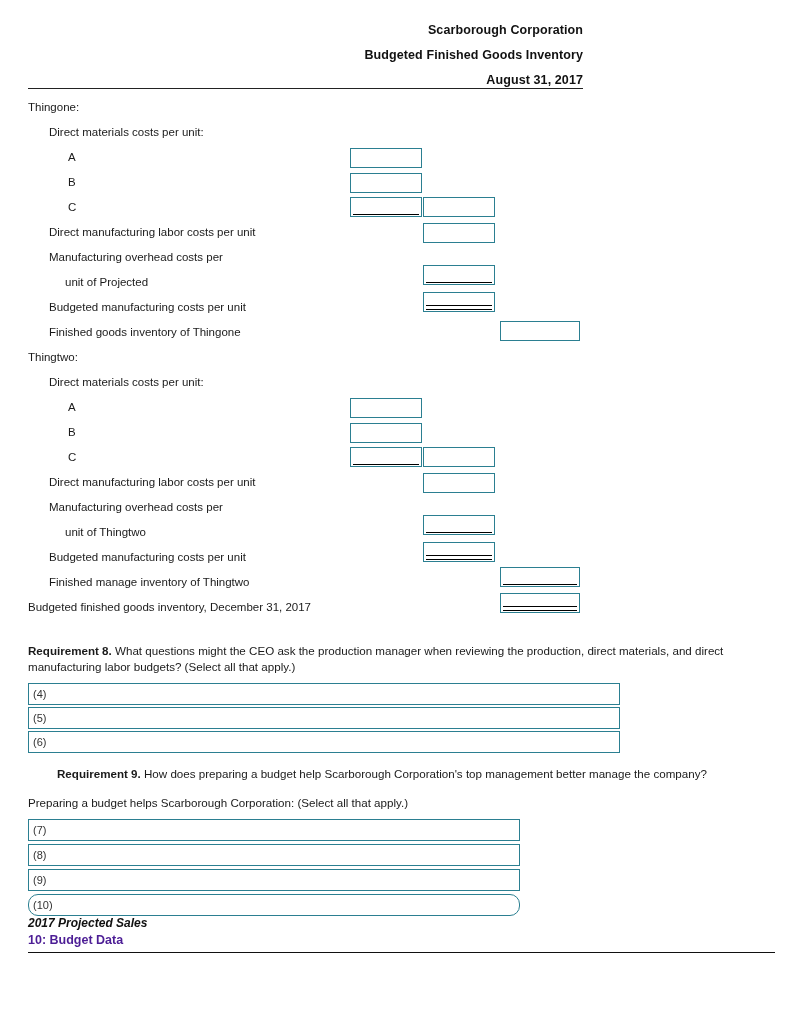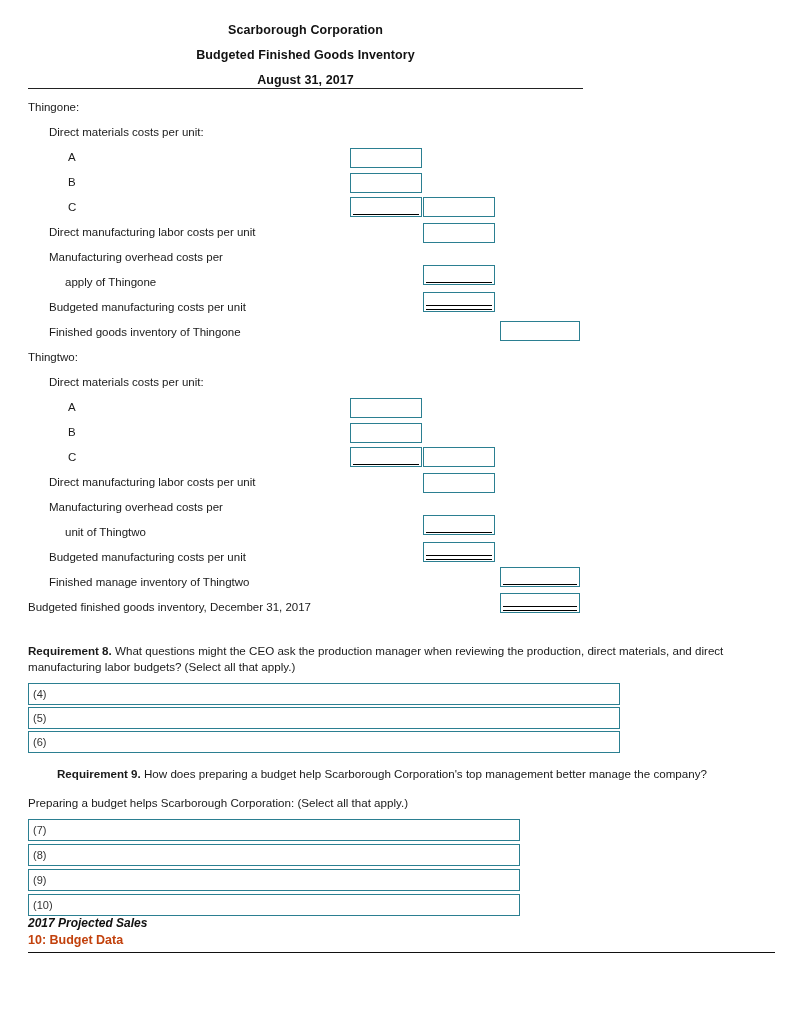--- a/index.html
+++ b/index.html
@@ -20,21 +20,21 @@
     width: 791px;
     height: 1024px;
   }
 
   
   .stmt-header {
     position: absolute;
     left: 28px;
     top: 18px;
     width: 555px;
-    text-align: center;
+    text-align: right;
   }
   .stmt-header .hline {
     font-weight: bold;
     font-size: 12.5px;
     line-height: 25px;
     letter-spacing: .1px;
     white-space: nowrap;
   }
   .header-rule {
     position: absolute;
@@ -125,21 +125,21 @@
     line-height: 14px;
     color: #333;
   }
 
   
   .foot-title {
     position: absolute;
     left: 28px;
     font-size: 12.5px;
     font-weight: bold;
-    color: #c2410c;
+    color: #4c1d95;
     white-space: nowrap;
   }
   .foot-rule {
     position: absolute;
     left: 28px;
     width: 747px;
     height: 0;
     border-top: 1.6px solid #111;
   }
   .foot-sub {
@@ -193,21 +193,21 @@
     <div class="row">
       <span class="lbl ind1">Direct manufacturing labor costs per unit</span>
       <span class="box c2" style="top:2px"></span>
     </div>
 
     <div class="row">
       <span class="lbl ind1">Manufacturing overhead costs per</span>
     </div>
 
     <div class="row">
-      <span class="lbl ind1b" style="left:65px">apply of Thingone</span>
+      <span class="lbl ind1b" style="left:65px">unit of Projected</span>
       <span class="box c2 ul1" style="top:-6px"></span>
     </div>
 
     <div class="row">
       <span class="lbl ind1">Budgeted manufacturing costs per unit</span>
       <span class="box c2 ul2" style="top:-4px"></span>
     </div>
 
     <div class="row">
       <span class="lbl ind1">Finished goods inventory of Thingone</span>
@@ -295,21 +295,21 @@
 
   <div class="dd" style="left:28px; top:819px; width:492px;">
     <span class="ddtxt">(7)</span>
   </div>
   <div class="dd" style="left:28px; top:844px; width:492px;">
     <span class="ddtxt">(8)</span>
   </div>
   <div class="dd" style="left:28px; top:869px; width:492px;">
     <span class="ddtxt">(9)</span>
   </div>
-  <div class="dd" style="left:28px; top:894px; width:492px;">
+  <div class="dd" style="left:28px; top:894px; width:492px;border-radius:10px;">
     <span class="ddtxt">(10)</span>
   </div>
 
   <div class="foot-title" style="top:933px;">10: Budget Data</div>
   <div class="foot-rule" style="top:952px;"></div>
   <div class="foot-sub" style="top:916px;">2017 Projected Sales</div>
 
 </div>
 
 </body></html>

